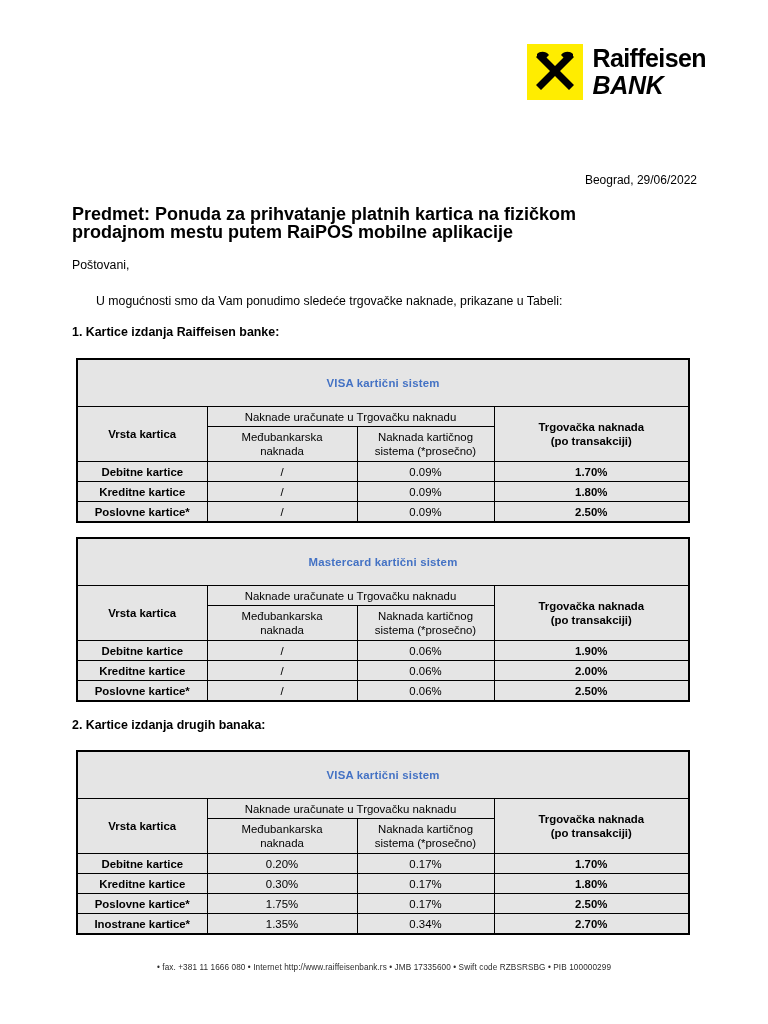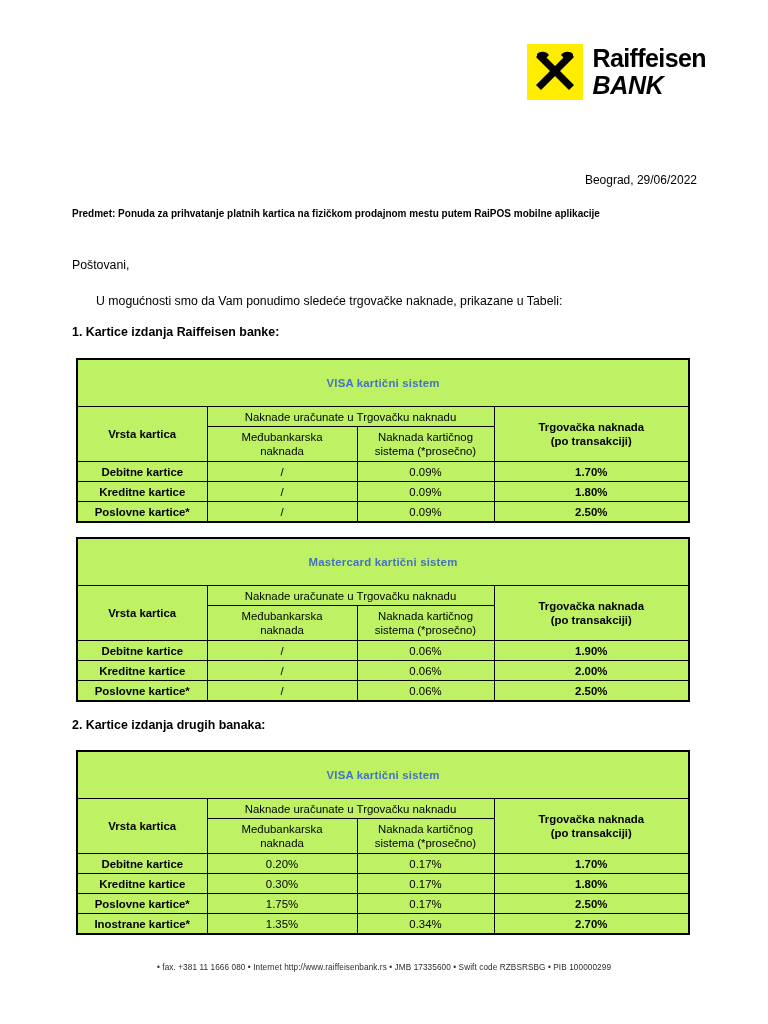--- a/index.html
+++ b/index.html
@@ -78,21 +78,21 @@
     top: 173px;
     right: 71px;
     font-size: 12px;
   }
 
   .subject {
     position: absolute;
     top: 205px;
     left: 72px;
     width: 600px;
-    font-size: 10px;
+    font-size: 18px;
     font-weight: bold;
     line-height: 18px;
   }
 
   .salutation {
     position: absolute;
     top: 258px;
     left: 72px;
     font-size: 12.3px;
   }
@@ -120,21 +120,21 @@
     font-weight: bold;
   }
 
   
   .fee-table {
     position: absolute;
     left: 76px;
     width: 612px;
     border-collapse: collapse;
     table-layout: fixed;
-    background: #bef264;
+    background: #e5e5e5;
   }
   .fee-table td {
     border: 1px solid #000;
     padding: 0;
     vertical-align: middle;
     text-align: center;
     font-size: 11.4px;
   }
   .fee-table .outer-top    { border-top-width: 2px; }
   .fee-table .outer-bottom { border-bottom-width: 2px; }

